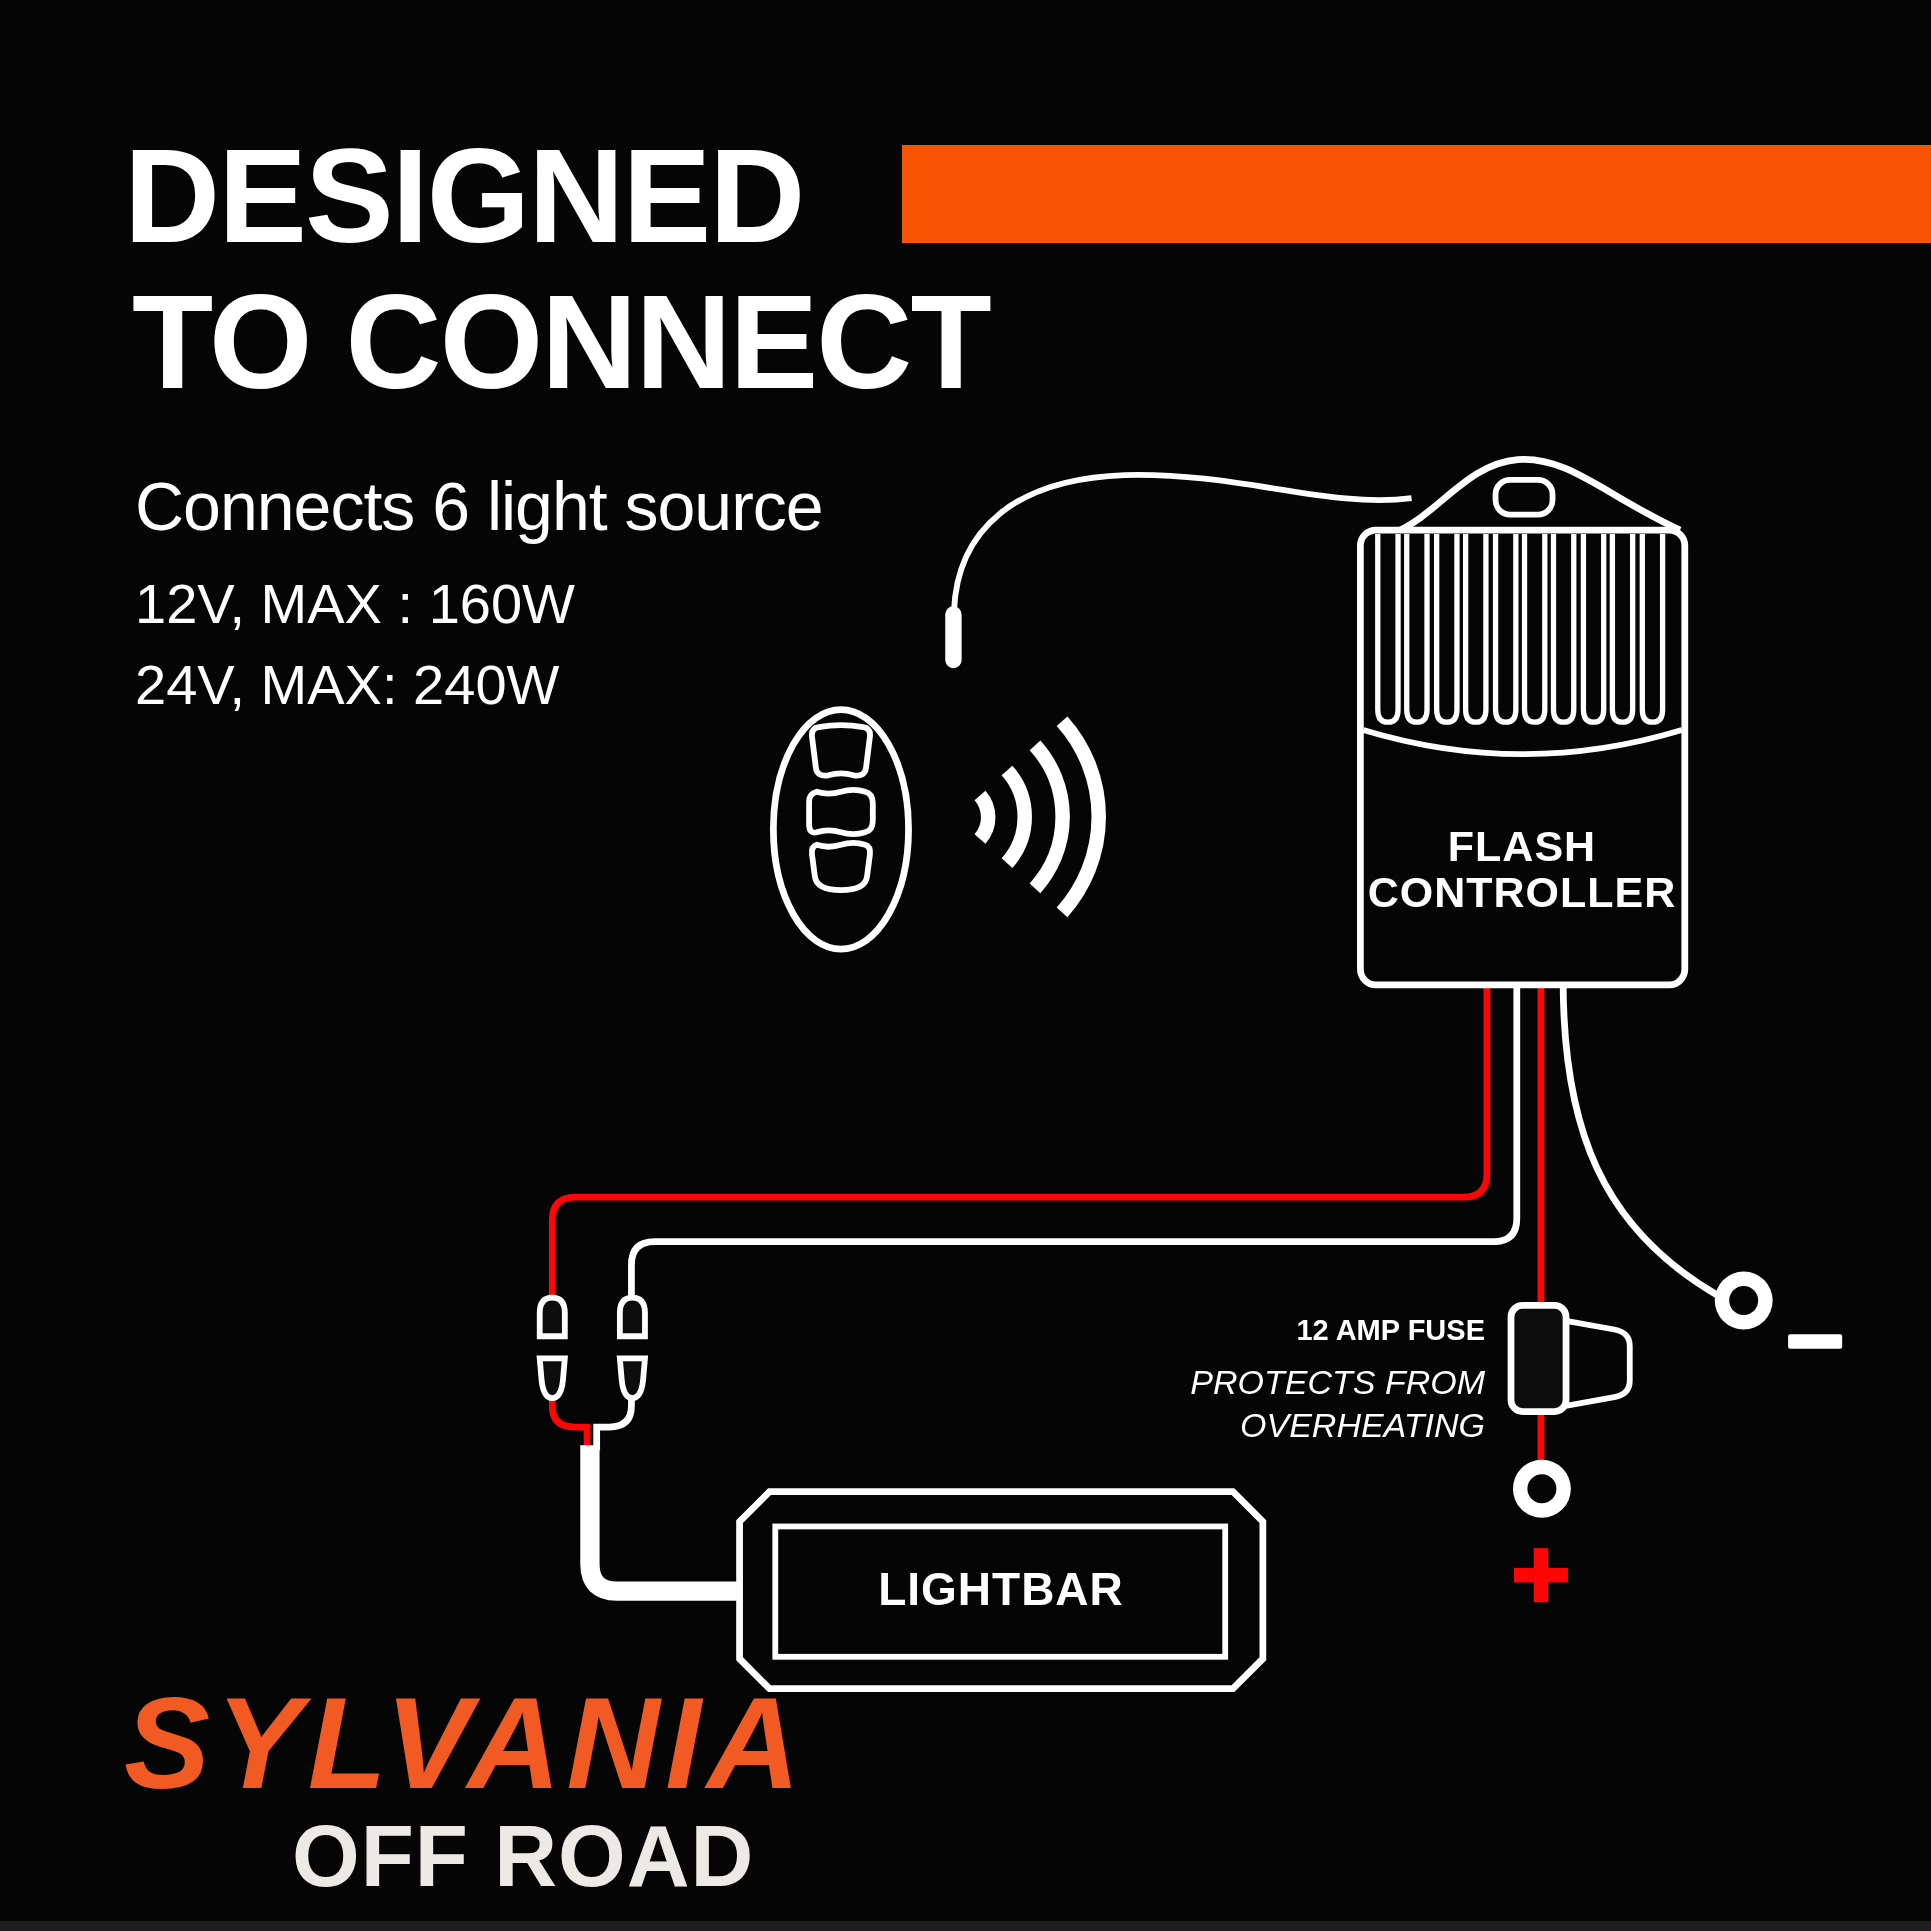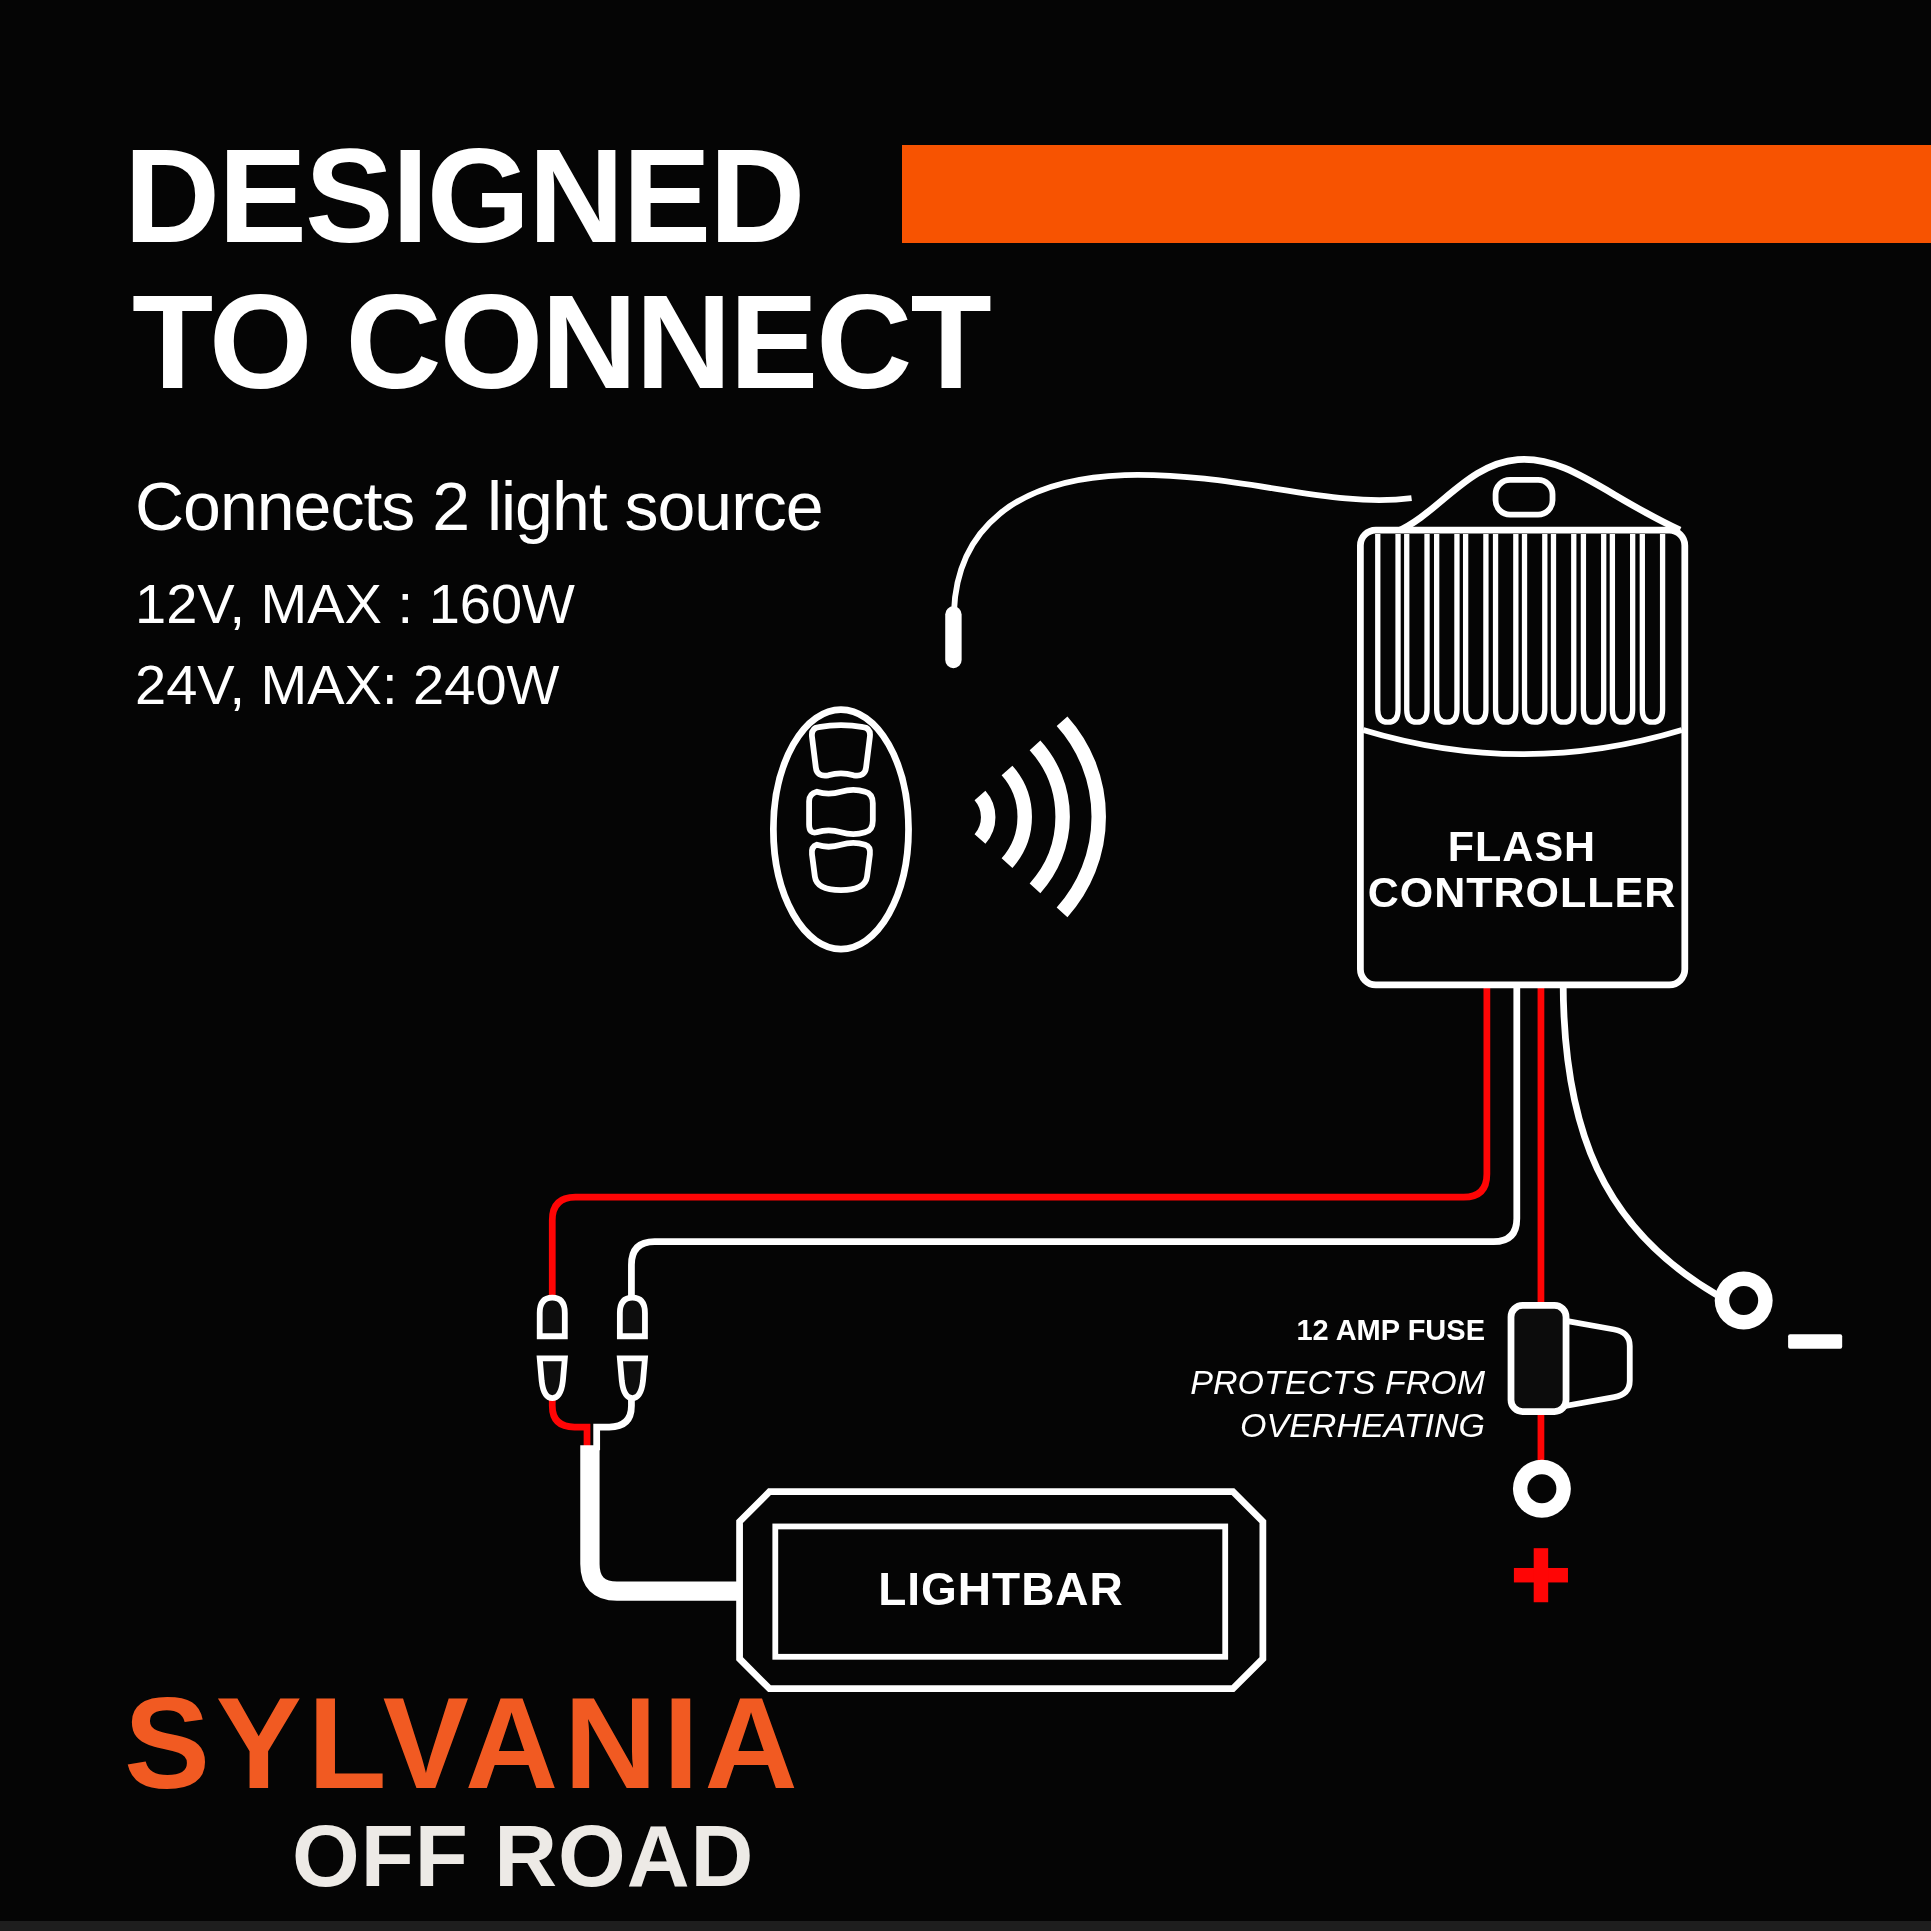--- a/index.html
+++ b/index.html
@@ -19,21 +19,21 @@
                 font-size:39px;line-height:39px;letter-spacing:1.9px;}
   #controller-label{left:1360px;top:823px;width:324px;text-align:center;color:#fff;font-weight:700;
                 font-size:43px;line-height:46px;letter-spacing:1px;}
   #fuse-text{right:446px;top:1310px;width:406px;text-align:right;color:#fff;}
   #fuse-title{font-weight:700;font-size:29px;line-height:41px;}
   #fuse-desc1,#fuse-desc2{font-weight:400;font-style:italic;font-size:34px;line-height:34px;}
   #fuse-desc1{margin-top:13.5px;}
   #fuse-desc2{margin-top:9.7px;}
   #lightbar-label{left:808px;top:1566px;width:386px;text-align:center;color:#fff;font-weight:700;
                 font-size:46px;line-height:46px;letter-spacing:1px;}
-  #brand{left:124px;top:1679px;color:#F15A22;font-weight:700;
+  #brand{left:124px;top:1679px;color:#F15A22;font-weight:700;font-style:italic;
          font-size:129px;line-height:129px;letter-spacing:5.8px;white-space:nowrap;}
   #sub-brand{left:272px;top:1812px;color:#EDEAE6;font-weight:700;
          font-size:87px;line-height:87px;letter-spacing:1px;white-space:nowrap;margin-left:20px;}
   #bottom-edge{left:0;top:1921px;width:1931px;height:9.7px;background:#1e1e1e;}
 </style>
 </head>
 <body>
 
 <div id="app">
 
@@ -128,21 +128,21 @@
     <g>
       <path d="M797 1545 L1277 1545 L1308 1576 L1308 1718 L1277 1749 L797 1749 L766 1718 L766 1576 Z" fill="#050505" stroke="#FFFFFF" stroke-width="7"></path>
       <rect x="803" y="1581" width="466" height="135" fill="none" stroke="#FFFFFF" stroke-width="6"></rect>
     </g>
   </svg>
 
   <div class="abs headline" id="headline1">DESIGNED</div>
   <div class="abs headline" id="headline2">TO CONNECT</div>
   <div class="abs" id="accent-bar"></div>
 
-  <div class="abs" id="subtitle">Connects 2 light source</div>
+  <div class="abs" id="subtitle">Connects 6 light source</div>
   <div class="abs spec" id="spec1">12V, MAX : 160W</div>
   <div class="abs spec" id="spec2">24V, MAX: 240W</div>
 
 
   <div class="abs" id="controller-label">
     <div>FLASH</div>
     <div>CONTROLLER</div>
   </div>
 
   <div class="abs" id="fuse-text">

